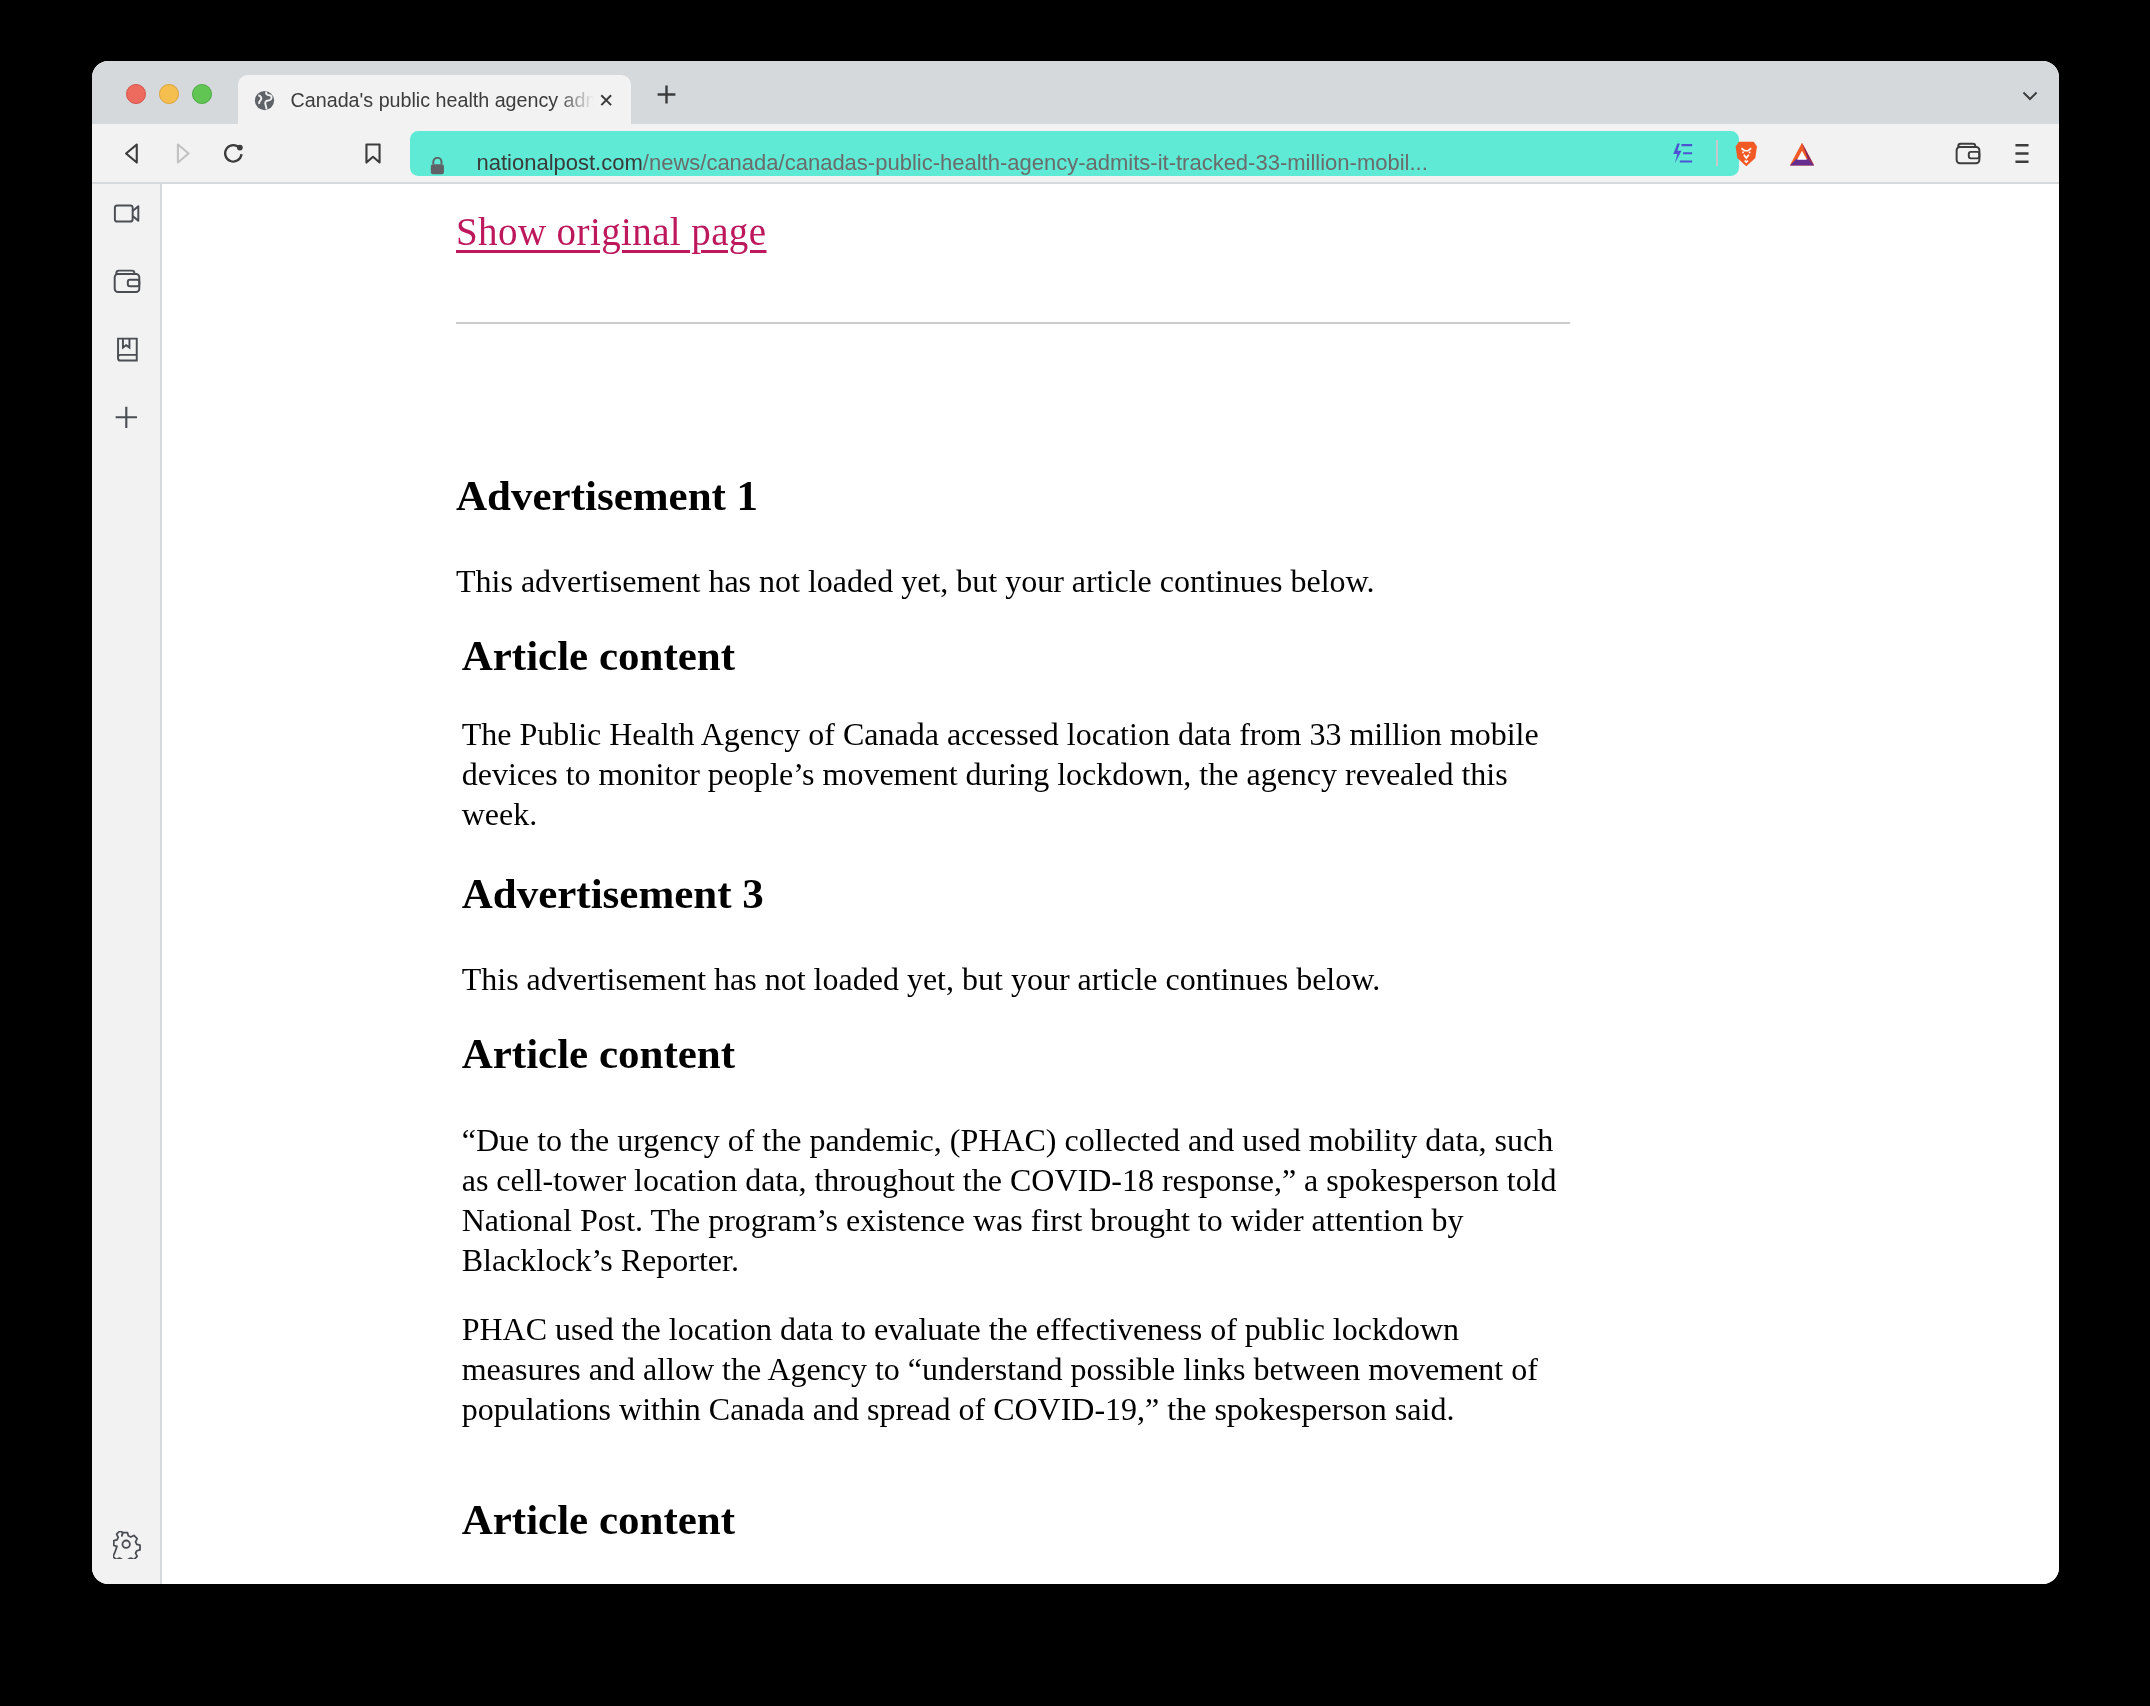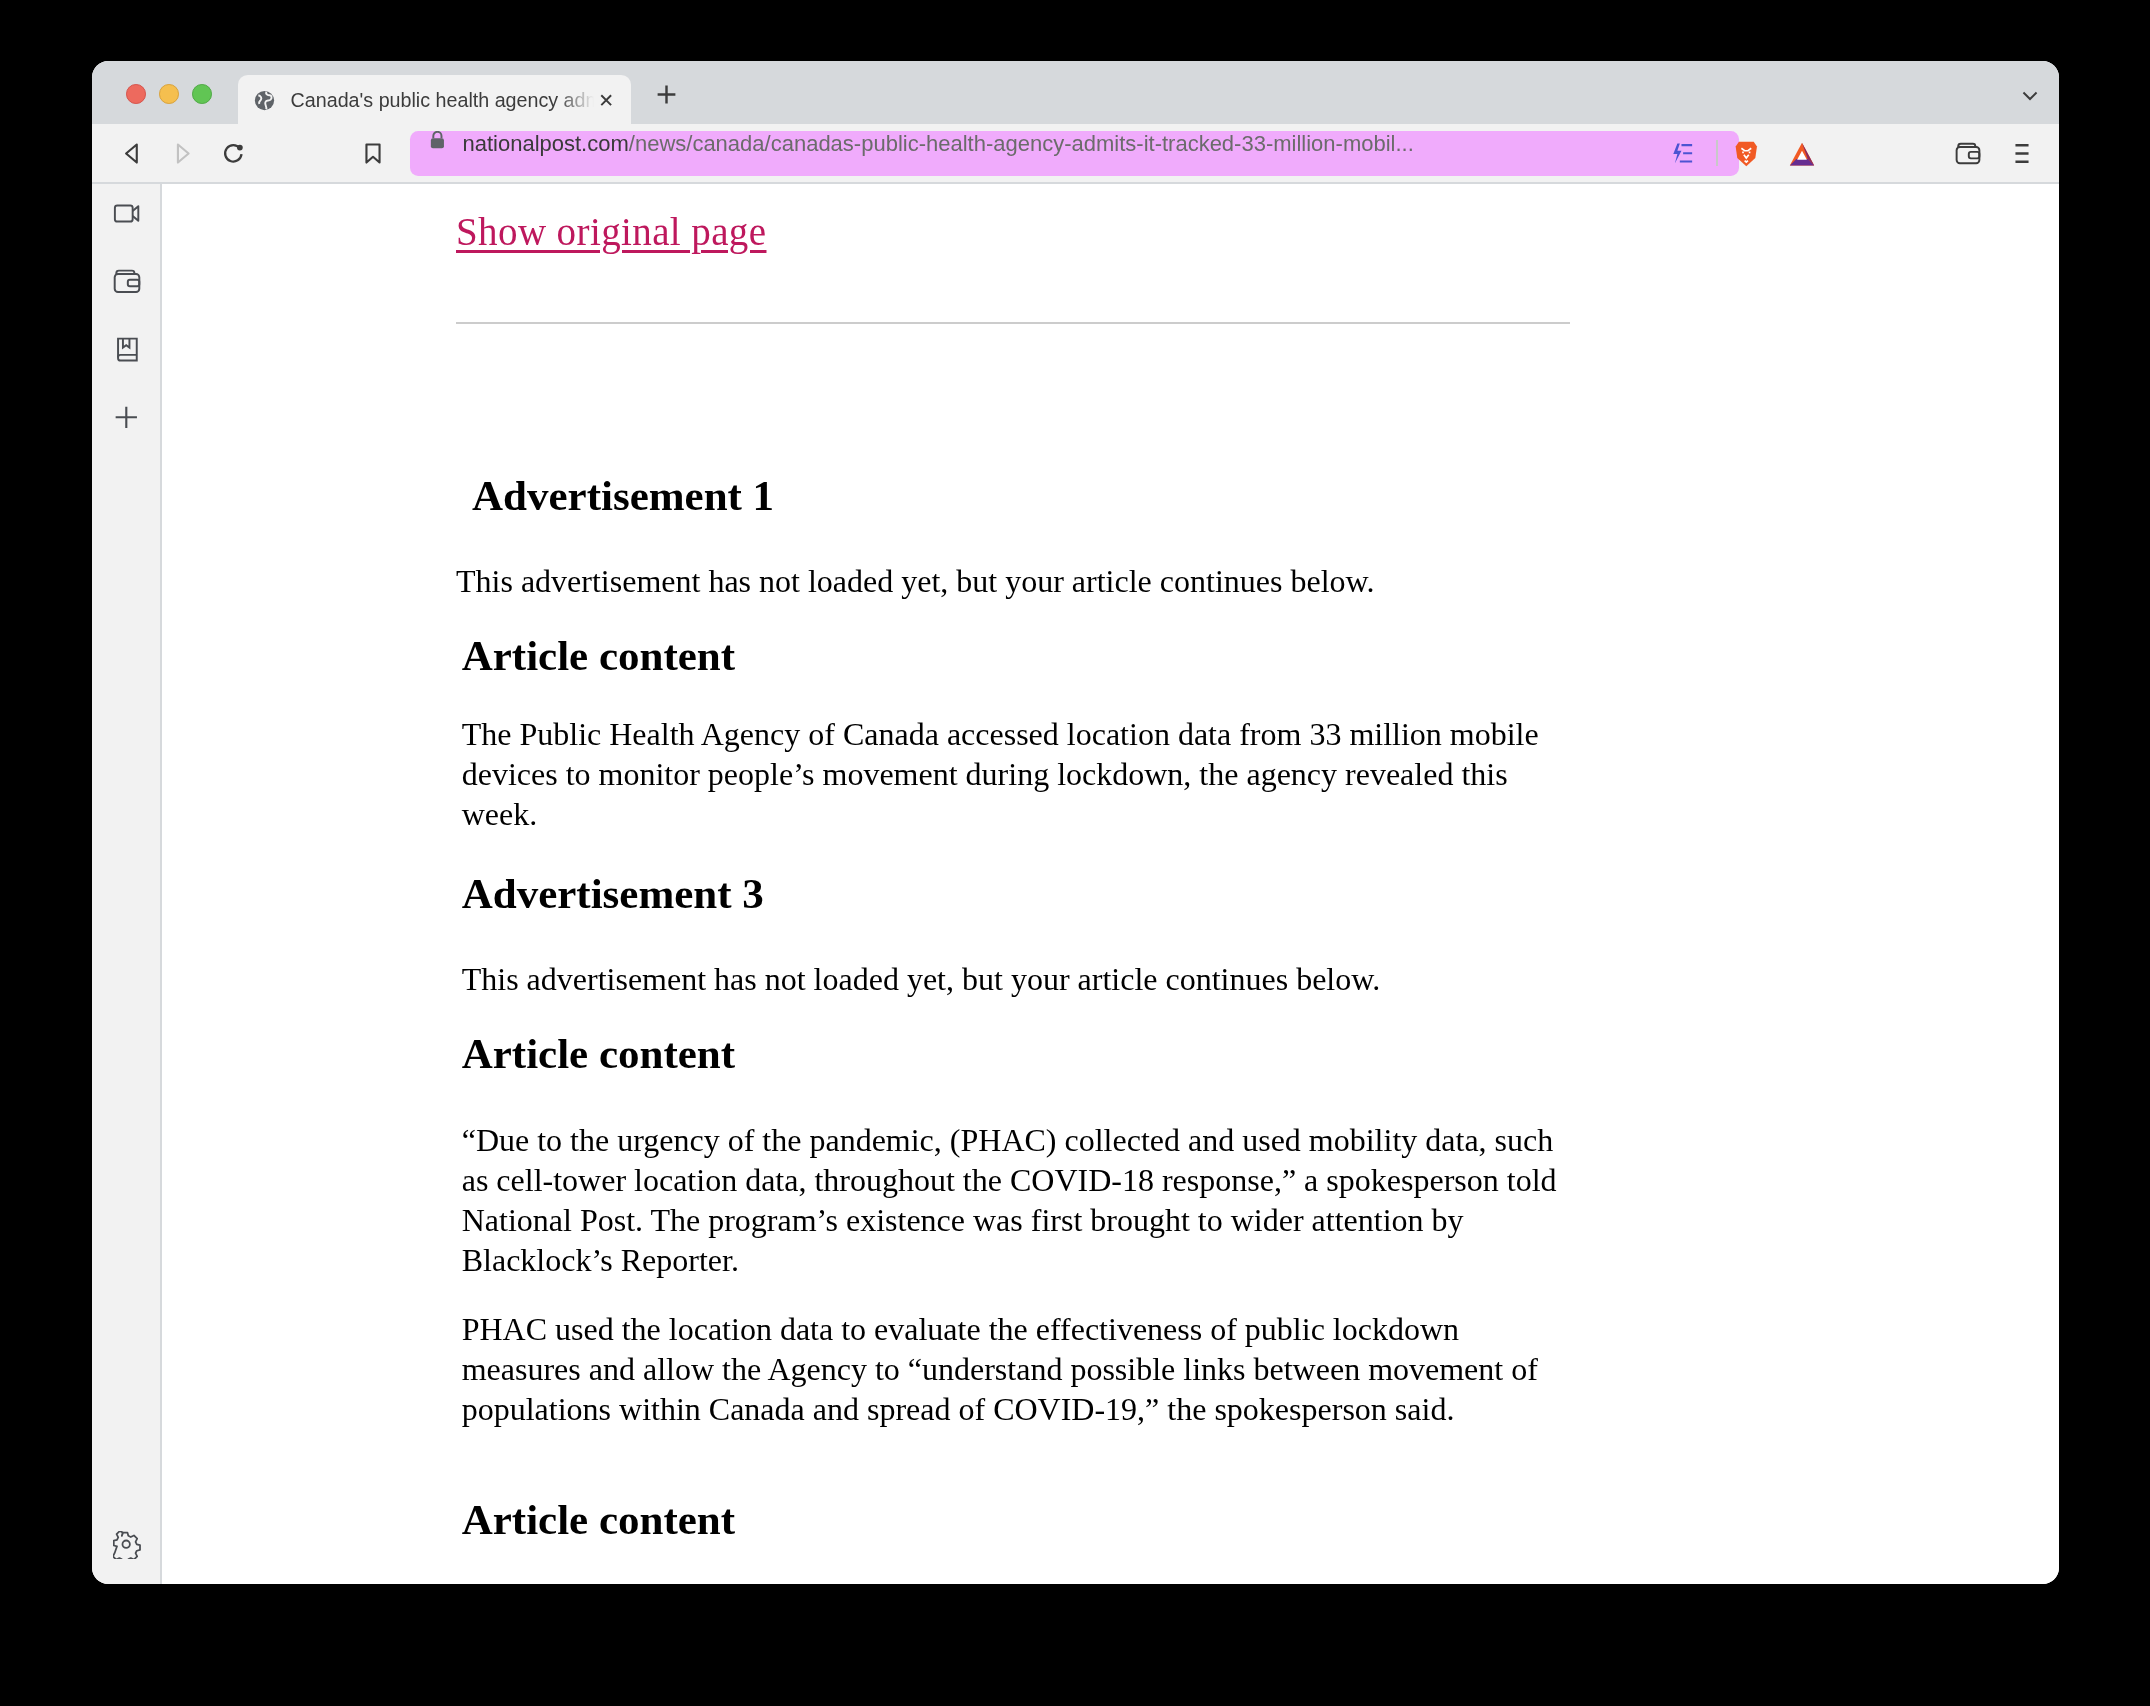--- a/index.html
+++ b/index.html
@@ -38,22 +38,22 @@
   .new-tab { position: absolute; left: 560px; top: 19.7px; width: 28px; height: 28px; display:flex; align-items:center; justify-content:center; }
   .tab-list { position: absolute; right: 18px; top: 23px; width: 23px; height: 23px; display:flex; align-items:center; justify-content:center; }
 
   .toolbar {
     position: absolute; left: 0; top: 63px; width: 100%; height: 60px;
     background: #f2f2f2; border-bottom: 2.5px solid #d6d9dc;
   }
   .tb-btn { position: absolute; top: 14.8px; width: 29.5px; height: 29.5px; display:flex; align-items:center; justify-content:center; }
   .urlbar {
     position: absolute; left: 318px; top: 6.6px; width: 1329px; height: 45px;
-    background: #f0abfc; border-radius: 8.2px;
-    display: flex; align-items: flex-start;
+    background: #5eead4; border-radius: 8.2px;
+    display: flex; align-items: flex-end; gap: 14px;
   }
   .lock { margin-left: 19.7px; width: 16.4px; height: 19.7px; display:flex; align-items:center; justify-content:center; }
   .url-text {
     margin-left: 16.4px; font-size: 22px; white-space: nowrap; color: #6b6b6b; width: 1066px; overflow: hidden;
   }
   .url-host { color: #3a3a3a; }
   .url-ext { position: absolute; top: 6.6px; width: 33px; height: 33px; display:flex; align-items:center; justify-content:center; }
   .url-divider { position: absolute; left: 1306px; top: 9.8px; width: 1.6px; height: 26px; background: #c8c8c8; }
 
   .sidebar {
@@ -221,21 +221,21 @@
           <circle cx="16" cy="16" r="4.5" stroke="#4a4d52" stroke-width="2.2" fill="none"></circle>
         </svg>
     </div>
   </div>
 
   <div class="content">
     <div class="column">
       <a class="orig-link">Show original page</a>
       <div class="hr"></div>
 
-      <div class="h2" style="left:16px; top:287px">Advertisement 1</div>
+      <div class="h2" style="left:0; top:287px">Advertisement 1</div>
       <div class="p" style="left:0; top:377px">This advertisement has not loaded yet, but your article continues below.</div>
 
       <div class="h2" style="left:5.7px; top:447px">Article content</div>
       <div class="p" style="left:5.7px; top:530px">The Public Health Agency of Canada accessed location data from 33 million mobile devices to monitor people’s movement during lockdown, the agency revealed this week.</div>
 
       <div class="h2" style="left:5.7px; top:685px">Advertisement 3</div>
       <div class="p" style="left:5.7px; top:775px">This advertisement has not loaded yet, but your article continues below.</div>
 
       <div class="h2" style="left:5.7px; top:845px">Article content</div>
       <div class="p" style="left:5.7px; top:936px">“Due to the urgency of the pandemic, (PHAC) collected and used mobility data, such as cell-tower location data, throughout the COVID-18 response,” a spokesperson told National Post. The program’s existence was first brought to wider attention by Blacklock’s Reporter.</div>

